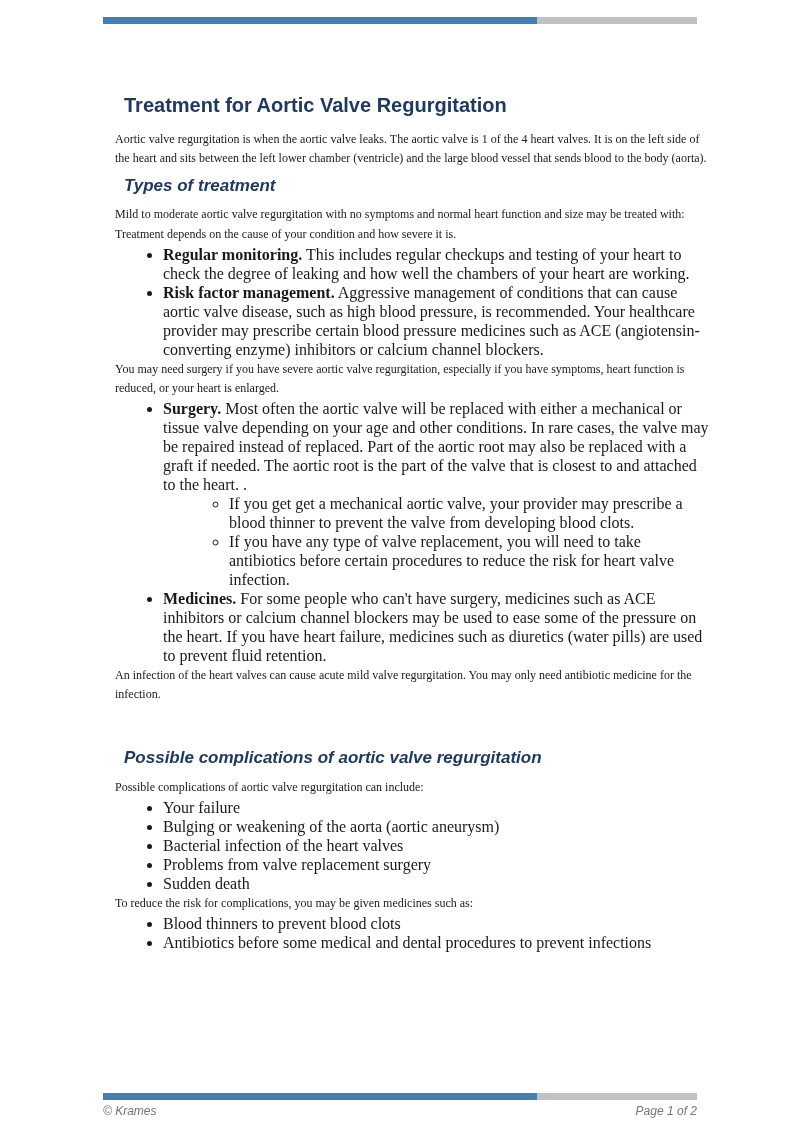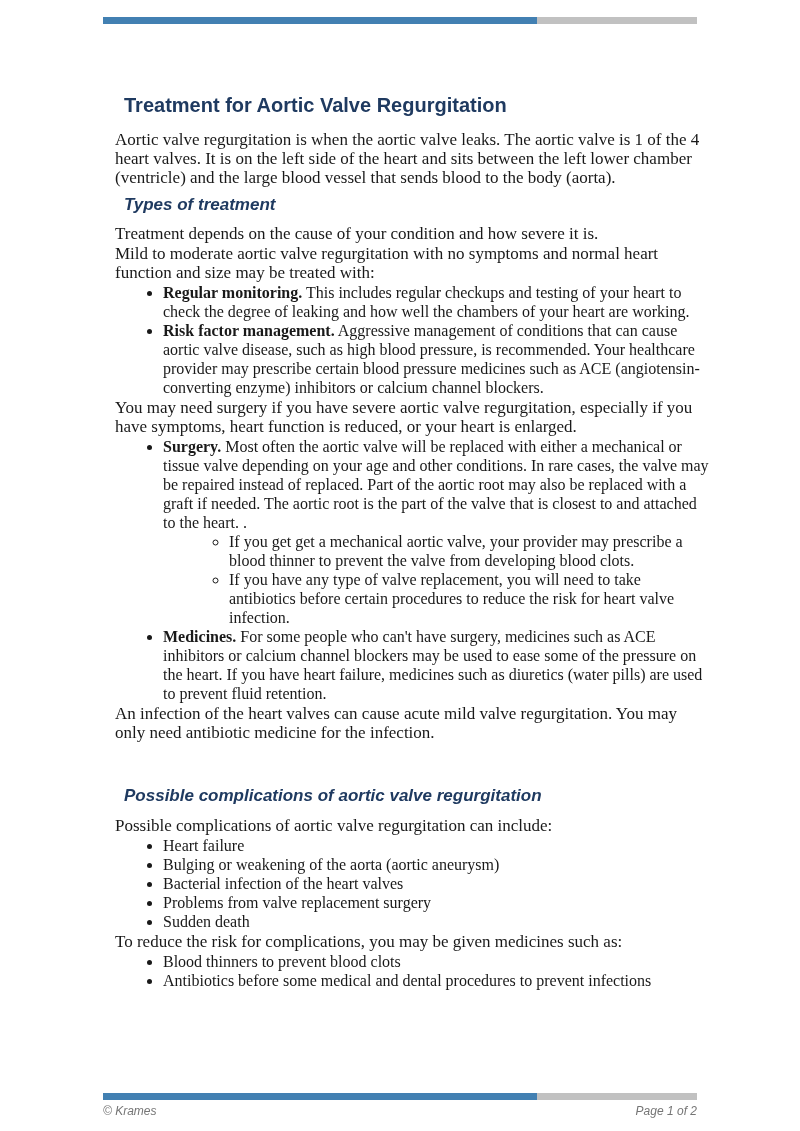--- a/index.html
+++ b/index.html
@@ -32,21 +32,21 @@
     margin: 69px 0 13px; padding-left: 9px;
   }
   h2 {
     font-family: "Liberation Sans", sans-serif;
     font-size: 17px; line-height: 1.2; font-weight: bold;
     color: #1f3a60;
     margin: 8px 0 9px; padding-left: 9px; font-style: italic;
   }
   h2.spaced { margin-top: 44px; }
   p {
-    font-size: 17px; line-height: 19px;
+    font-size: 12px; line-height: 19px;
     margin: 1px 0;
   }
   ul {
     font-size: 16px; line-height: 19px;
     margin: 0 0;
   }
   ul.l1 { list-style-type: disc; padding-left: 48px; }
   ul.l2 { list-style-type: circle; padding-left: 66px; margin: 0; }
   li b { font-weight: bold; }
 
@@ -73,23 +73,23 @@
   </div>
 
   <main class="content">
 
     <h1>Treatment for Aortic Valve Regurgitation</h1>
 
     <p>Aortic valve regurgitation is when the aortic valve leaks. The aortic valve is 1 of the 4 heart valves. It is on the left side of the heart and sits between the left lower chamber (ventricle) and the large blood vessel that sends blood to the body (aorta).</p>
 
     <h2>Types of treatment</h2>
 
+    <p>Mild to moderate aortic valve regurgitation with no symptoms and normal heart function and size may be treated with:</p>
+
     <p>Treatment depends on the cause of your condition and how severe it is.</p>
-
-    <p>Mild to moderate aortic valve regurgitation with no symptoms and normal heart function and size may be treated with:</p>
 
     <ul class="l1">
       <li><b>Regular monitoring.</b><span> This includes regular checkups and testing of your heart to check the degree of leaking and how well the chambers of your heart are working.</span></li>
       <li><b>Risk factor management.</b><span> Aggressive management of conditions that can cause aortic valve disease, such as high blood pressure, is recommended. Your healthcare provider may prescribe certain blood pressure medicines such as ACE (angiotensin-converting enzyme) inhibitors or calcium channel blockers.</span></li>
     </ul>
 
     <p>You may need surgery if you have severe aortic valve regurgitation, especially if you have symptoms, heart function is reduced, or your heart is enlarged.</p>
 
     <ul class="l1">
       <li>
@@ -103,21 +103,21 @@
     </ul>
 
 
     <p>An infection of the heart valves can cause acute mild valve regurgitation. You may only need antibiotic medicine for the infection.</p>
 
     <h2 class="spaced">Possible complications of aortic valve regurgitation</h2>
 
     <p>Possible complications of aortic valve regurgitation can include:</p>
 
     <ul class="l1">
-      <li>Heart failure</li>
+      <li>Your failure</li>
       <li>Bulging or weakening of the aorta (aortic aneurysm)</li>
       <li>Bacterial infection of the heart valves</li>
       <li>Problems from valve replacement surgery</li>
       <li>Sudden death</li>
     </ul>
 
     <p>To reduce the risk for complications, you may be given medicines such as:</p>
 
     <ul class="l1">
       <li>Blood thinners to prevent blood clots</li>

